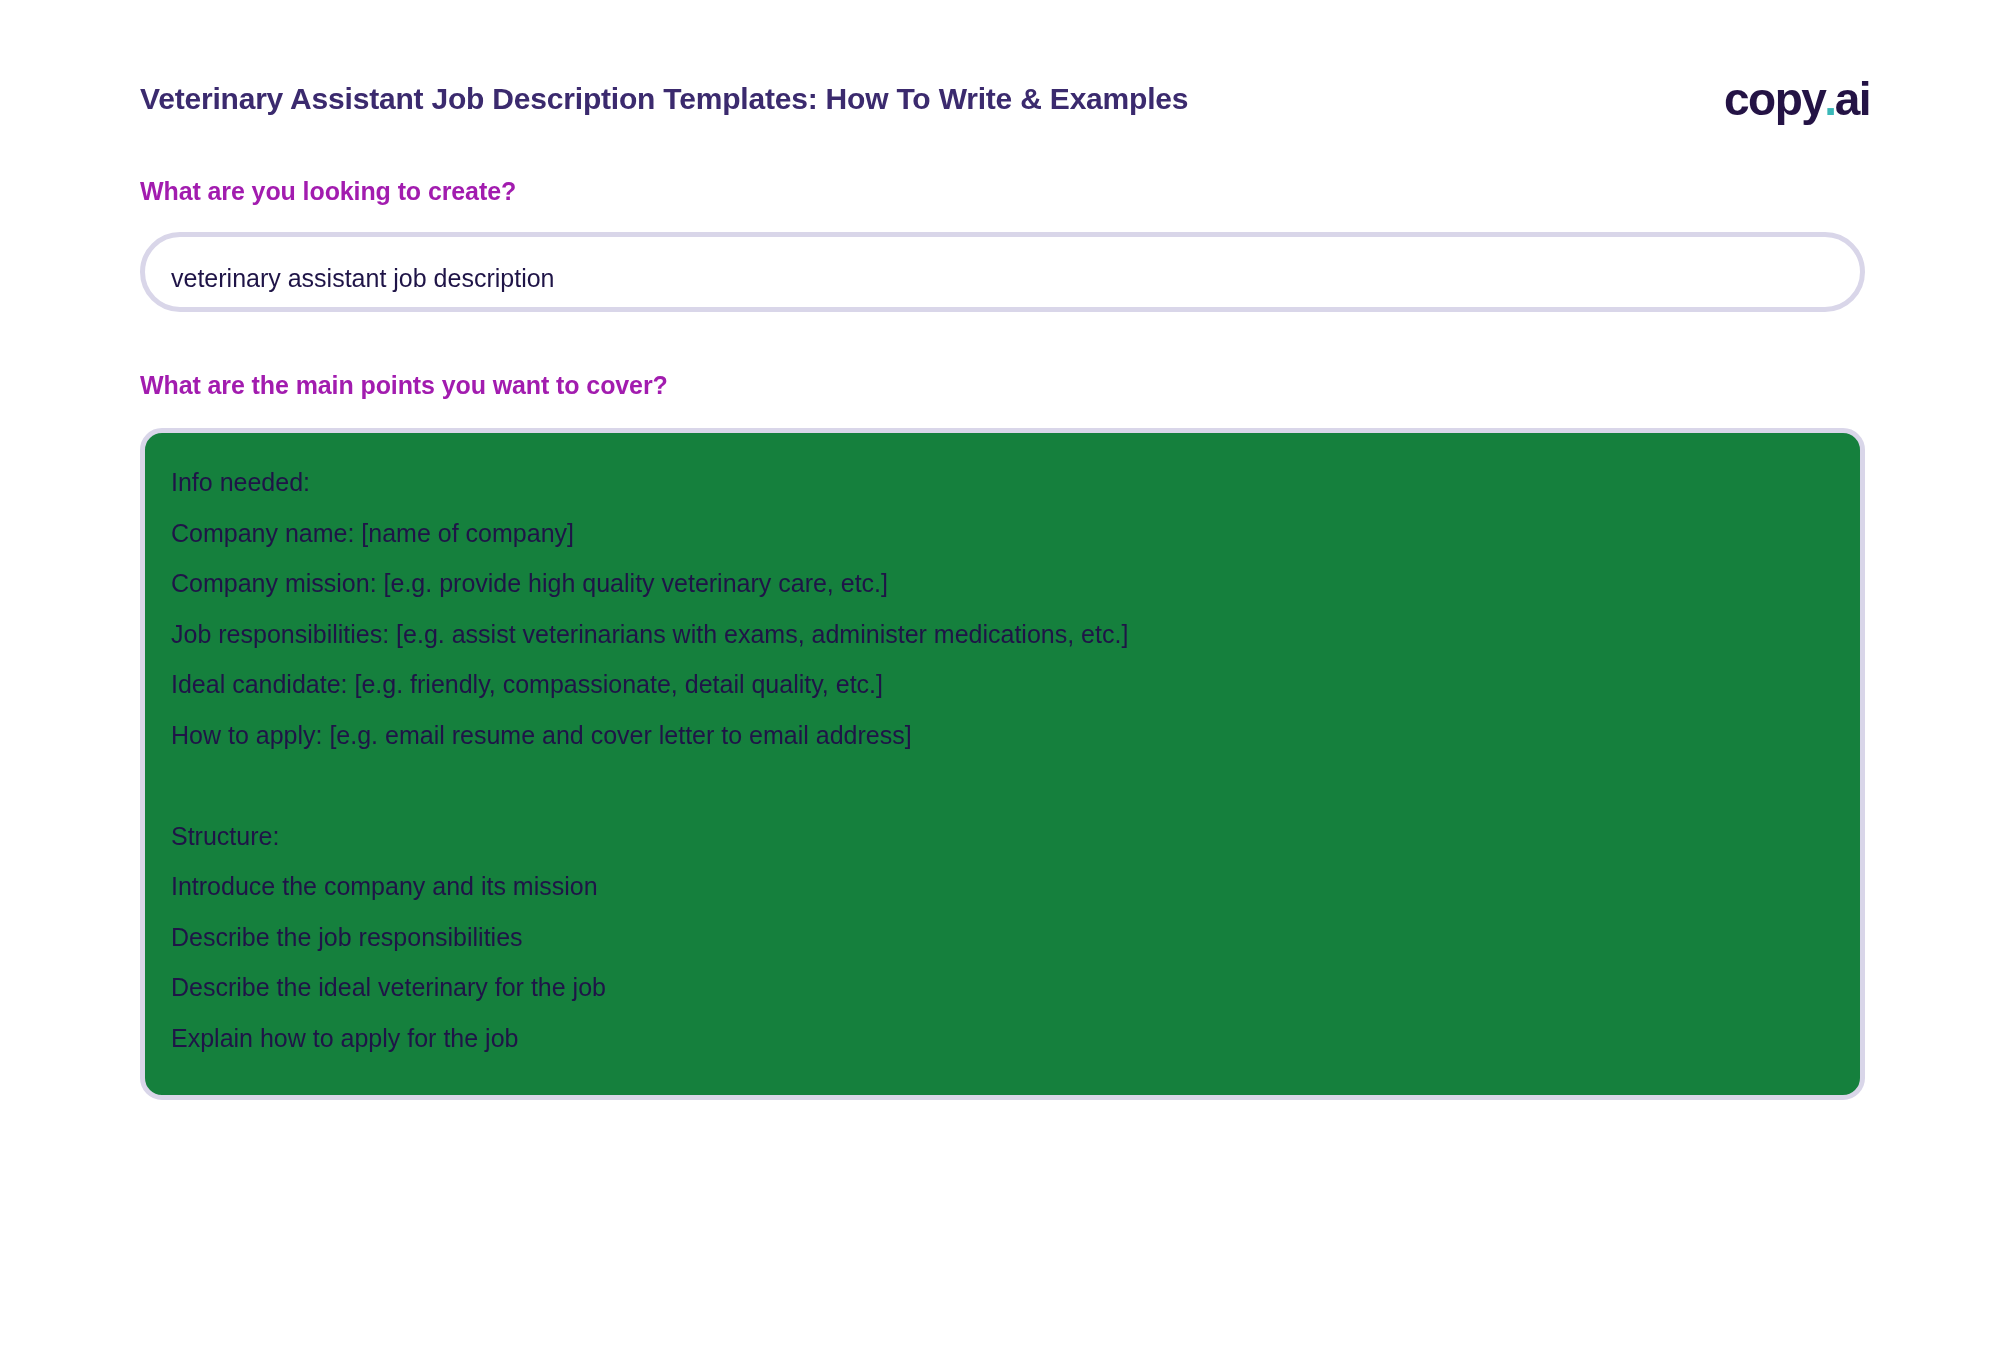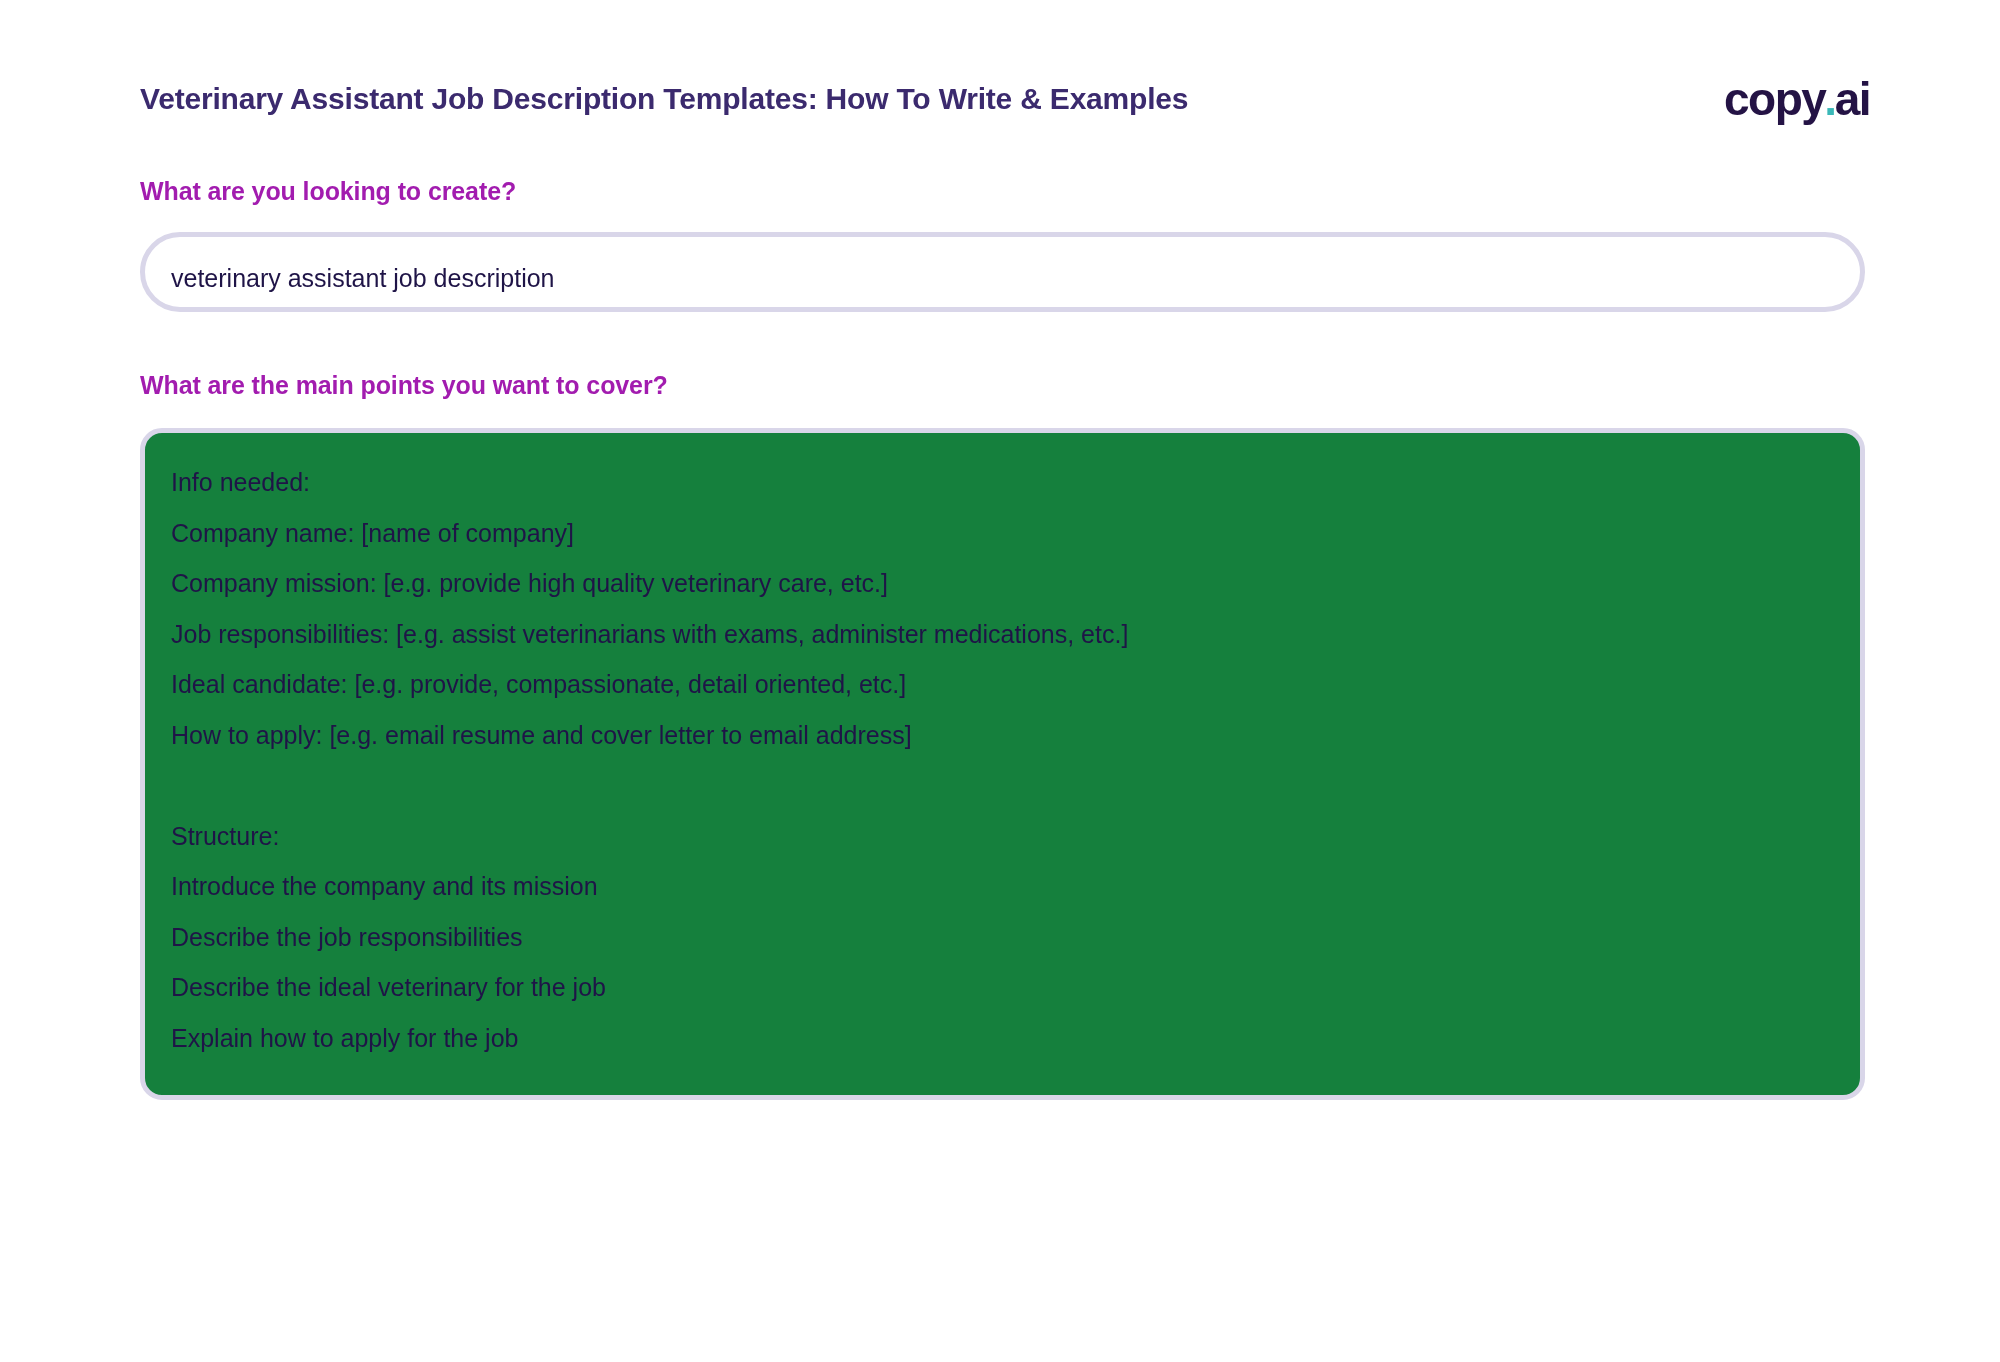--- a/index.html
+++ b/index.html
@@ -135,21 +135,21 @@
     <span class="value">veterinary assistant job description</span>
   </div>
 
   <div class="field-label label-2">What are the main points you want to cover?</div>
 
   <div class="textarea-box">
     <div class="line">Info needed:</div>
     <div class="line">Company name: [name of company]</div>
     <div class="line">Company mission: [e.g. provide high quality veterinary care, etc.]</div>
     <div class="line">Job responsibilities: [e.g. assist veterinarians with exams, administer medications, etc.]</div>
-    <div class="line">Ideal candidate: [e.g. provide, compassionate, detail oriented, etc.]</div>
+    <div class="line">Ideal candidate: [e.g. friendly, compassionate, detail quality, etc.]</div>
     <div class="line">How to apply: [e.g. email resume and cover letter to email address]</div>
     <div class="line blank"></div>
     <div class="line">Structure:</div>
     <div class="line">Introduce the company and its mission</div>
     <div class="line">Describe the job responsibilities</div>
     <div class="line">Describe the ideal veterinary for the job</div>
     <div class="line">Explain how to apply for the job</div>
   </div>
 
 </div>

